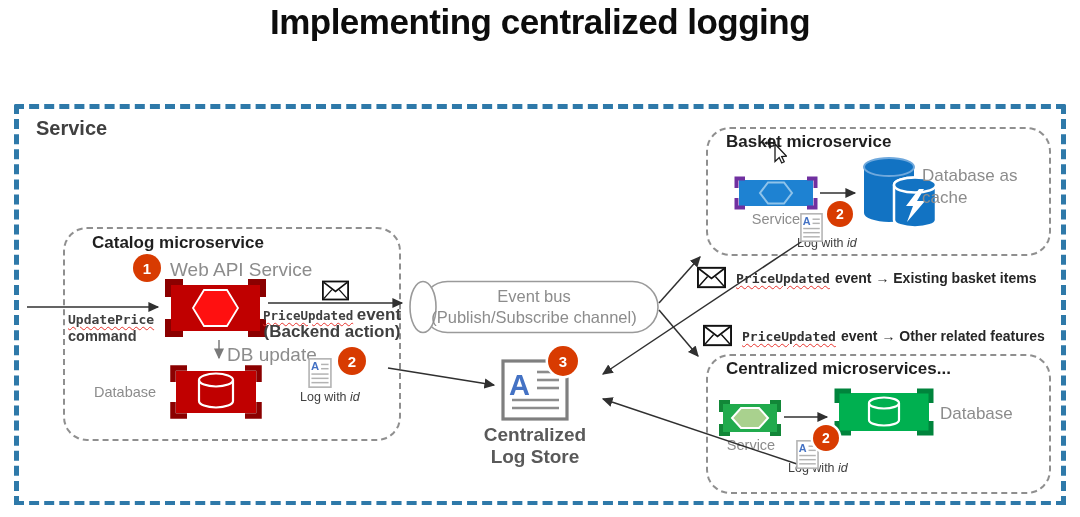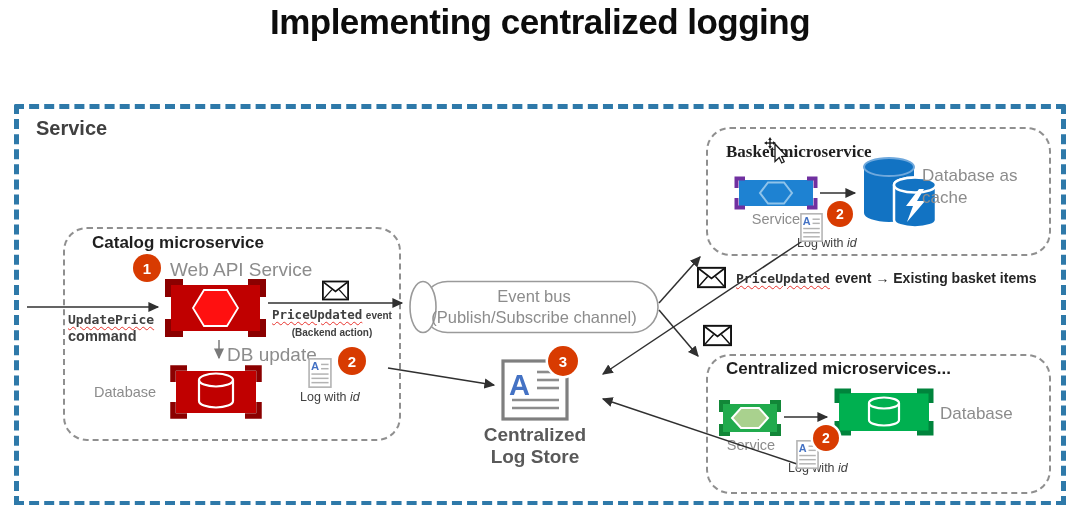--- a/index.html
+++ b/index.html
@@ -20,21 +20,21 @@
          justify-content:center;box-shadow:0 0 0 2.5px #fff;z-index:6;}
   .badge.sm{width:26px;height:26px;font-size:14px;}
   .mono{font-family:"DejaVu Sans Mono","Liberation Mono",monospace;font-weight:bold;
         text-decoration-line:underline;text-decoration-style:wavy;
         text-decoration-color:var(--squiggle,#E8332D);text-decoration-thickness:1px;
         text-underline-offset:2px;}
   .cmd{font-size:13px;color:#404040;line-height:17px;white-space:nowrap;}
   .cmd .sans{font-family:"Liberation Sans",sans-serif;font-weight:bold;font-size:14.5px;
         text-decoration:none;}
   .evt{width:140px;text-align:center;font-size:12.5px;color:#404040;line-height:16px;}
-  .evt .sans{font-family:"Liberation Sans",sans-serif;font-weight:bold;font-size:10px;}
+  .evt .sans{font-family:"Liberation Sans",sans-serif;font-weight:bold;font-size:17px;}
   .busbody{width:252px;height:54px;}
   .bustext{left:408px;top:286px;width:252px;text-align:center;font-size:16.5px;
            color:#8c8c8c;line-height:21px;white-space:nowrap;}
   .logtext{font-size:12.5px;color:#404040;white-space:nowrap;}
   .storelabel{width:150px;text-align:center;font-size:19px;font-weight:bold;
               color:#595959;line-height:22px;}
   .msg{white-space:nowrap;font-size:13px;color:#333;}
   .msg .msg-rest{font-family:"Liberation Sans",sans-serif;font-weight:bold;
                  font-size:14px;margin-left:5px;text-decoration:none;color:#262626;}
   .overlay{left:0;top:0;pointer-events:none;z-index:4;}
@@ -144,21 +144,21 @@
       </g>
     </svg>
   </div>
   <div class="abs badge" style="left:548px;top:346px;width:30px;height:30px;">3</div>
   <div class="abs storelabel" style="left:460px;top:424px;">
     <span>Centralized</span><br>
     <span>Log Store</span>
   </div>
 
   <div class="abs dash-box" style="left:706px;top:127px;width:341px;height:125px;"></div>
-  <div class="abs box-title" style="left:726px;top:142px;font-family:Liberation Serif, serif;">Basket microservice</div>
+  <div class="abs box-title" style="left:726px;top:132px;">Basket microservice</div>
 
   <div class="abs" style="left:763px;top:137px;z-index:6;">
     <svg width="24" height="27" viewBox="0 0 24 27">
       <g stroke="#1a1a1a" stroke-width="1.4">
         <line x1="7" y1="2.5" x2="7" y2="9.5"></line>
           <line x1="3.5" y1="6" x2="10.5" y2="6"></line>
       </g>
       <g fill="#1a1a1a">
         <polygon points="7,0 5.2,3 8.8,3"></polygon>
           <polygon points="7,12 5.2,9 8.8,9"></polygon>
@@ -225,20 +225,23 @@
   <div class="abs msg" style="left:736px;top:270px;">
     <span class="mono">PriceUpdated</span><span class="msg-rest">event → Existing basket items</span>
   </div>
 
   <div class="abs" style="left:703px;top:324px;">
     <svg width="29" height="23" viewBox="0 0 30 22">
       <rect x="1" y="1" width="28" height="20" fill="#fff" stroke="#111" stroke-width="2"></rect>
       <path d="M2,2 L15,12 L28,2" fill="none" stroke="#111" stroke-width="1.8"></path>
       <path d="M2,20 L11,10 M28,20 L19,10" fill="none" stroke="#111" stroke-width="1.5"></path>
     </svg>
+  </div>
+  <div class="abs msg" style="left:742px;top:328px;">
+    <span class="mono">PriceUpdated</span><span class="msg-rest">event → Other related features</span>
   </div>
 
   <div class="abs dash-box" style="left:706px;top:354px;width:341px;height:136px;"></div>
   <div class="abs box-title" style="left:726px;top:359px;">Centralized microservices...</div>
 
   <div class="abs" style="left:719px;top:399px;">
     <svg width="62" height="38" viewBox="0 0 62 38">
       <rect x="4" y="5" width="54" height="28" fill="#21AB4D"></rect>
       <g stroke="#128738" stroke-width="4" fill="none">
         <path d="M2,13 V3 H11"></path>

